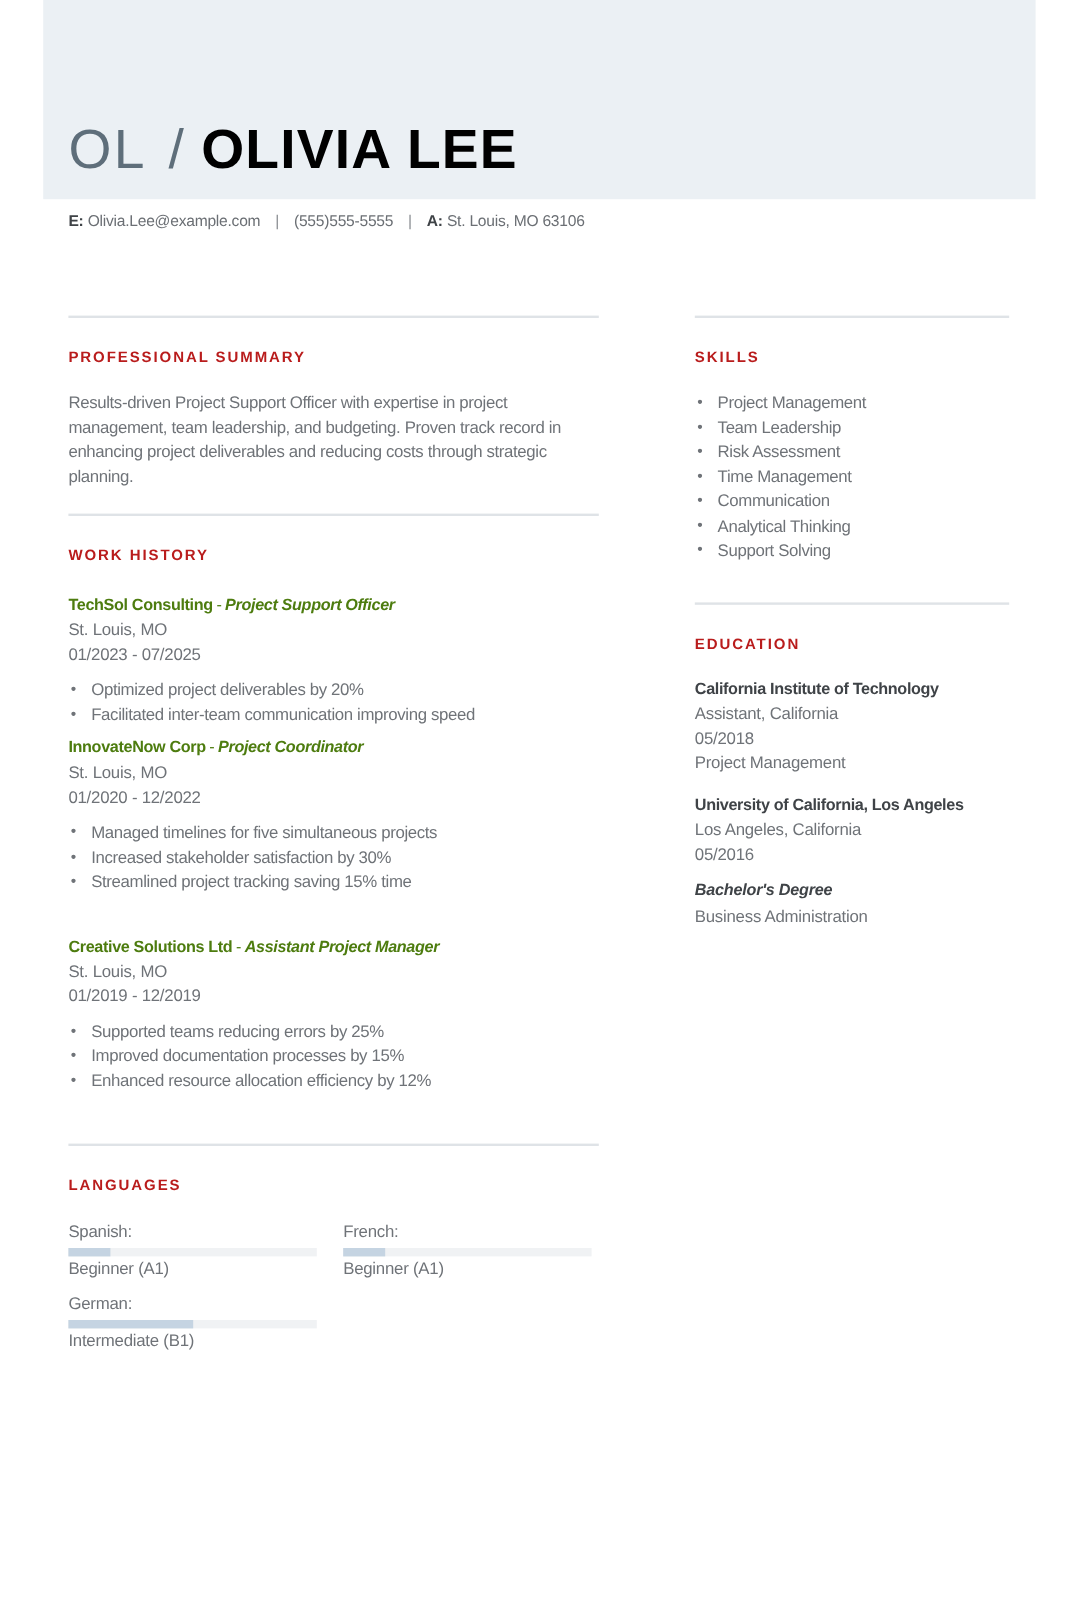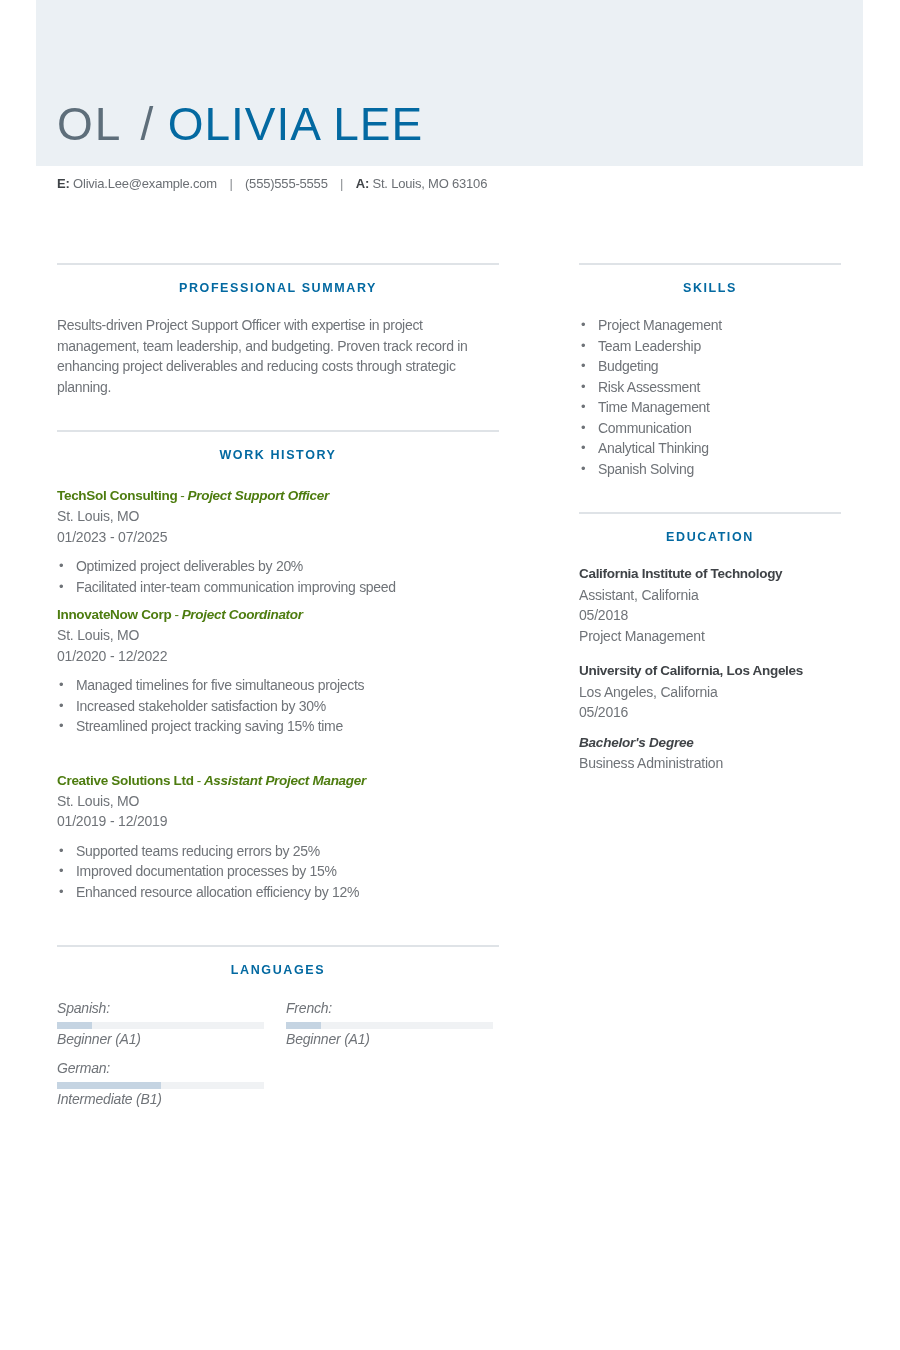--- a/index.html
+++ b/index.html
@@ -10,51 +10,51 @@
     position: absolute; left: 36px; top: 0; width: 827px; height: 166px;
     background: #ebf0f4;
   }
   .name-line {
     position: absolute; left: 57px; top: 96px; height: 60px;
     font-size: 46px; line-height: 56px; color: #5a6a76; white-space: nowrap;
     letter-spacing: 0.5px;
   }
   .name-line .initials { font-weight: 300; color: #5e6e7a; letter-spacing: 2px; }
   .name-line .slash { font-weight: 300; margin: 0 14px 0 18px; color: #5e6e7a; }
-  .name-line .fullname { font-weight: 400; color: #0369a1; letter-spacing: 1px; }
+  .name-line .fullname { font-weight: 700; color: #000000; letter-spacing: 1px; }
 
   .contact-line {
     position: absolute; left: 57px; top: 176px; font-size: 13px; color: #6b6f74; white-space: nowrap;
     letter-spacing: -0.2px;
   }
   .contact-line b { color: #3f4347; font-weight: 700; }
   .contact-line .sep { margin: 0 9px; color: #8a8e92; }
 
   .col-left { position: absolute; left: 57px; top: 263px; width: 442px; }
   .col-right { position: absolute; left: 579px; top: 263px; width: 262px; }
 
   .divider { height: 2px; background: #dfe3e7; width: 100%; }
   .section-title {
-    font-size: 12.5px; font-weight: 700; letter-spacing: 1.6px; color: #0369a1;
-    margin-top: 16px; margin-bottom: 20px; text-transform: uppercase; text-align: center;
+    font-size: 12.5px; font-weight: 700; letter-spacing: 1.6px; color: #b91c1c;
+    margin-top: 26px; margin-bottom: 20px; text-transform: uppercase;
   }
   .body-text { font-size: 14px; line-height: 20.5px; color: #6f7378; letter-spacing: -0.3px; }
 
   .bullets { list-style: none; }
   .bullets li { position: relative; padding-left: 19px; font-size: 14px; line-height: 20.5px; color: #6f7378; letter-spacing: -0.3px; }
   .bullets li::before { content: "•"; position: absolute; left: 2px; top: 0; color: #6f7378; font-size: 13px; }
 
   .job { margin-bottom: 8px; }
   .job-title { font-size: 13.5px; line-height: 20px; color: #4d7c0f; font-weight: 700; letter-spacing: -0.3px; }
   .job-title .role { font-style: italic; }
   .job-title .dash { font-weight: 400; margin: 0 3px; }
   .job-loc { font-size: 14px; line-height: 20.5px; color: #6f7378; letter-spacing: -0.2px; }
   .job-dates { font-size: 14px; line-height: 20.5px; color: #6f7378; letter-spacing: -0.2px; margin-bottom: 9px; }
 
-  .lang-grid { display: grid; grid-template-columns: 207px 207px; column-gap: 22px; row-gap: 10px; font-style: italic; }
+  .lang-grid { display: grid; grid-template-columns: 207px 207px; column-gap: 22px; row-gap: 10px; }
   .lang-name { font-size: 14px; line-height: 18px; color: #6f7378; letter-spacing: -0.2px; }
   .lang-track { height: 7px; background: #f0f2f4; margin-top: 5px; position: relative; }
   .lang-fill { position: absolute; left: 0; top: 0; height: 7px; background: #c5d4e2; }
   .lang-level { font-size: 14px; line-height: 20px; color: #6f7378; letter-spacing: -0.2px; }
 
   .edu-school { font-size: 13.5px; line-height: 20.5px; font-weight: 700; color: #3f4347; letter-spacing: -0.3px; }
   .edu-line { font-size: 14px; line-height: 20.5px; color: #6f7378; letter-spacing: -0.2px; }
   .edu-degree { font-size: 13.5px; line-height: 20.5px; font-weight: 700; font-style: italic; color: #3f4347; margin-top: 10px; letter-spacing: -0.2px; }
   .edu-block { margin-bottom: 15px; }
 </style>
@@ -74,21 +74,21 @@
   <span class="sep">|</span>
   <b>A:</b>
   <span>St. Louis, MO 63106</span>
 </div>
 
 <div class="col-left">
 
   <section>
     <div class="divider"></div>
     <h2 class="section-title">PROFESSIONAL SUMMARY</h2>
-    <p class="body-text" style="margin-bottom:33px;">Results-driven Project Support Officer with expertise in project management, team leadership, and budgeting. Proven track record in enhancing project deliverables and reducing costs through strategic planning.</p>
+    <p class="body-text" style="margin-bottom:21px;">Results-driven Project Support Officer with expertise in project management, team leadership, and budgeting. Proven track record in enhancing project deliverables and reducing costs through strategic planning.</p>
   </section>
 
   <section>
     <div class="divider"></div>
     <h2 class="section-title" style="margin-bottom:24px;">WORK HISTORY</h2>
 
     <div class="job">
       <div class="job-title">
         <span>TechSol Consulting</span><span class="dash">-</span><span class="role">Project Support Officer</span>
       </div>
@@ -157,26 +157,25 @@
 </div>
 
 <div class="col-right">
 
   <section>
     <div class="divider"></div>
     <h2 class="section-title">SKILLS</h2>
     <ul class="bullets" style="margin-bottom:33px;">
       <li>Project Management</li>
       <li>Team Leadership</li>
-      <li>Budgeting</li>
       <li>Risk Assessment</li>
       <li>Time Management</li>
       <li>Communication</li>
       <li>Analytical Thinking</li>
-      <li>Spanish Solving</li>
+      <li>Support Solving</li>
     </ul>
   </section>
 
 
   <section>
     <div class="divider"></div>
     <h2 class="section-title">EDUCATION</h2>
 
     <div class="edu-block">
       <div class="edu-school">California Institute of Technology</div>

